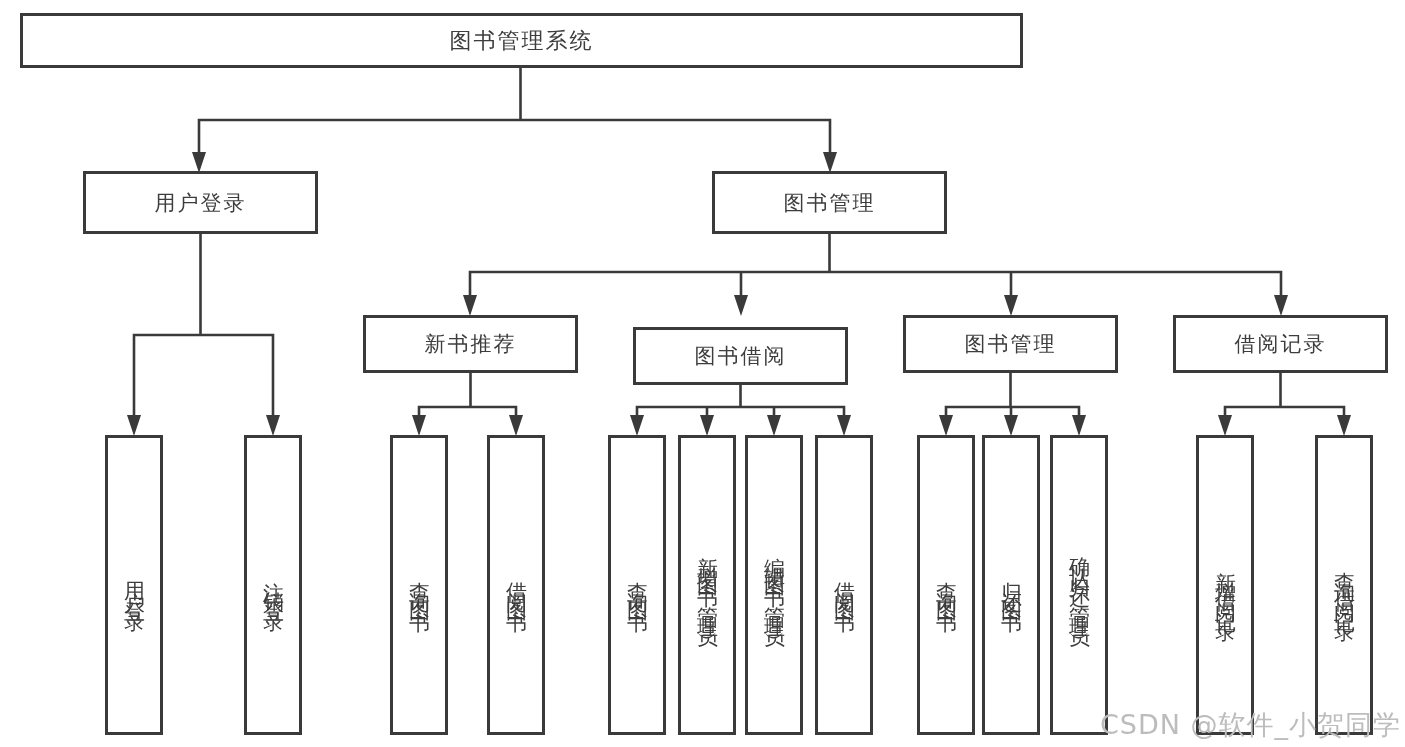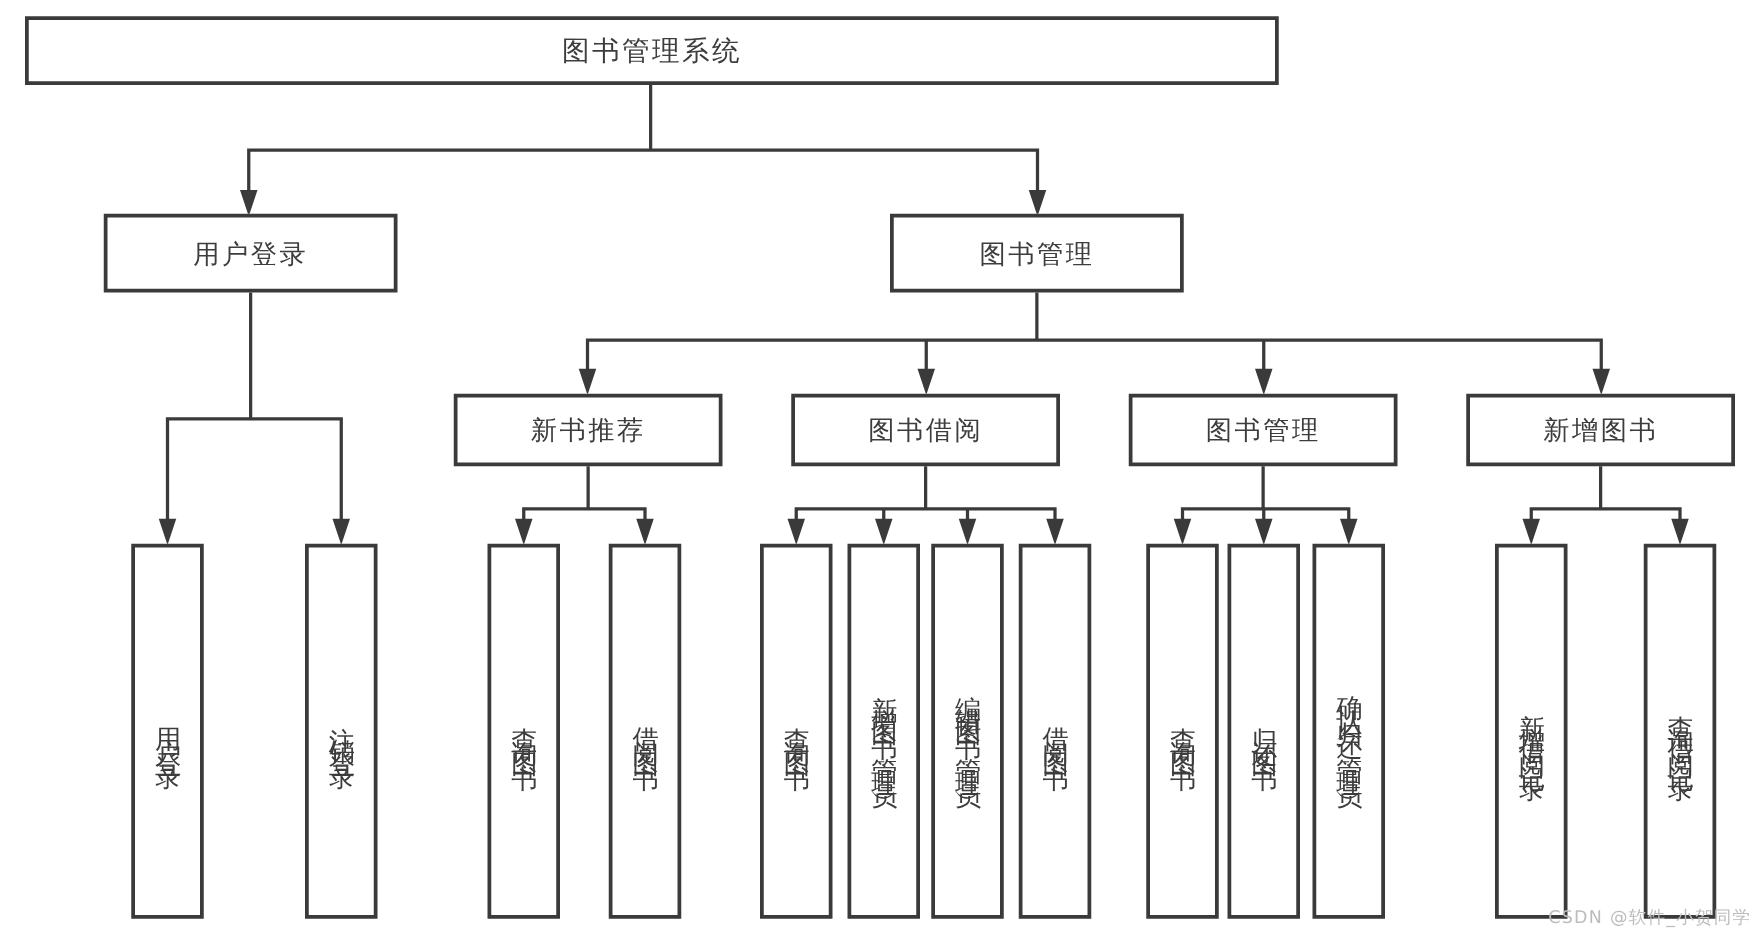--- a/index.html
+++ b/index.html
@@ -51,36 +51,36 @@
     letter-spacing: 10px;
     line-height: 1;
     white-space: nowrap;
   }
   
   .root  { left: 20px;  top: 13px;  width: 1003px; height: 55px; }
   .l2a   { left: 83px;  top: 171px; width: 235px;  height: 63px; }
   .l2b   { left: 712px; top: 171px; width: 235px;  height: 63px; }
   .l3    { top: 315px; width: 215px; height: 58px; }
   .l3a   { left: 363px; }
-  .l3b   { left: 633px; }
+  .l3b   { left: 633px; margin-top: 12px; }
   .l3c   { left: 903px; }
   .l3d   { left: 1173px; }
   
   .lf01 { left: 105px; }  .lf02 { left: 244px; }
   .lf03 { left: 390px; }  .lf04 { left: 487px; }
   .lf05 { left: 608px; }  .lf06 { left: 678px; }
   .lf07 { left: 745px; }  .lf08 { left: 815px; }
   .lf09 { left: 917px; }  .lf10 { left: 982px; }
   .lf11 { left: 1050px; }
   .lf12 { left: 1196px; } .lf13 { left: 1315px; }
   .watermark {
     position: absolute;
     right: 4px;
     bottom: 4px;
-    font-size: 14px;
+    font-size: 27px;
     color: var(--watermark);
     letter-spacing: 1px;
     z-index: 2;
     white-space: nowrap;
   }
 </style>
 </head>
 <body>
 
 <div class="canvas">
@@ -149,21 +149,21 @@
   <div class="node h l2b">
     <span>图书管理</span>
   </div>
   <div class="node h l3 l3b">
     <span>图书借阅</span>
   </div>
   <div class="node h l3 l3c">
     <span>图书管理</span>
   </div>
   <div class="node h l3 l3d">
-    <span>新增图书</span>
+    <span>借阅记录</span>
   </div>
 
   <div class="node leaf lf01">
     <span class="vtext">用户登录</span>
   </div>
   <div class="node leaf lf02">
     <span class="vtext">注销登录</span>
   </div>
   <div class="node leaf lf03">
     <span class="vtext">查询图书</span>

